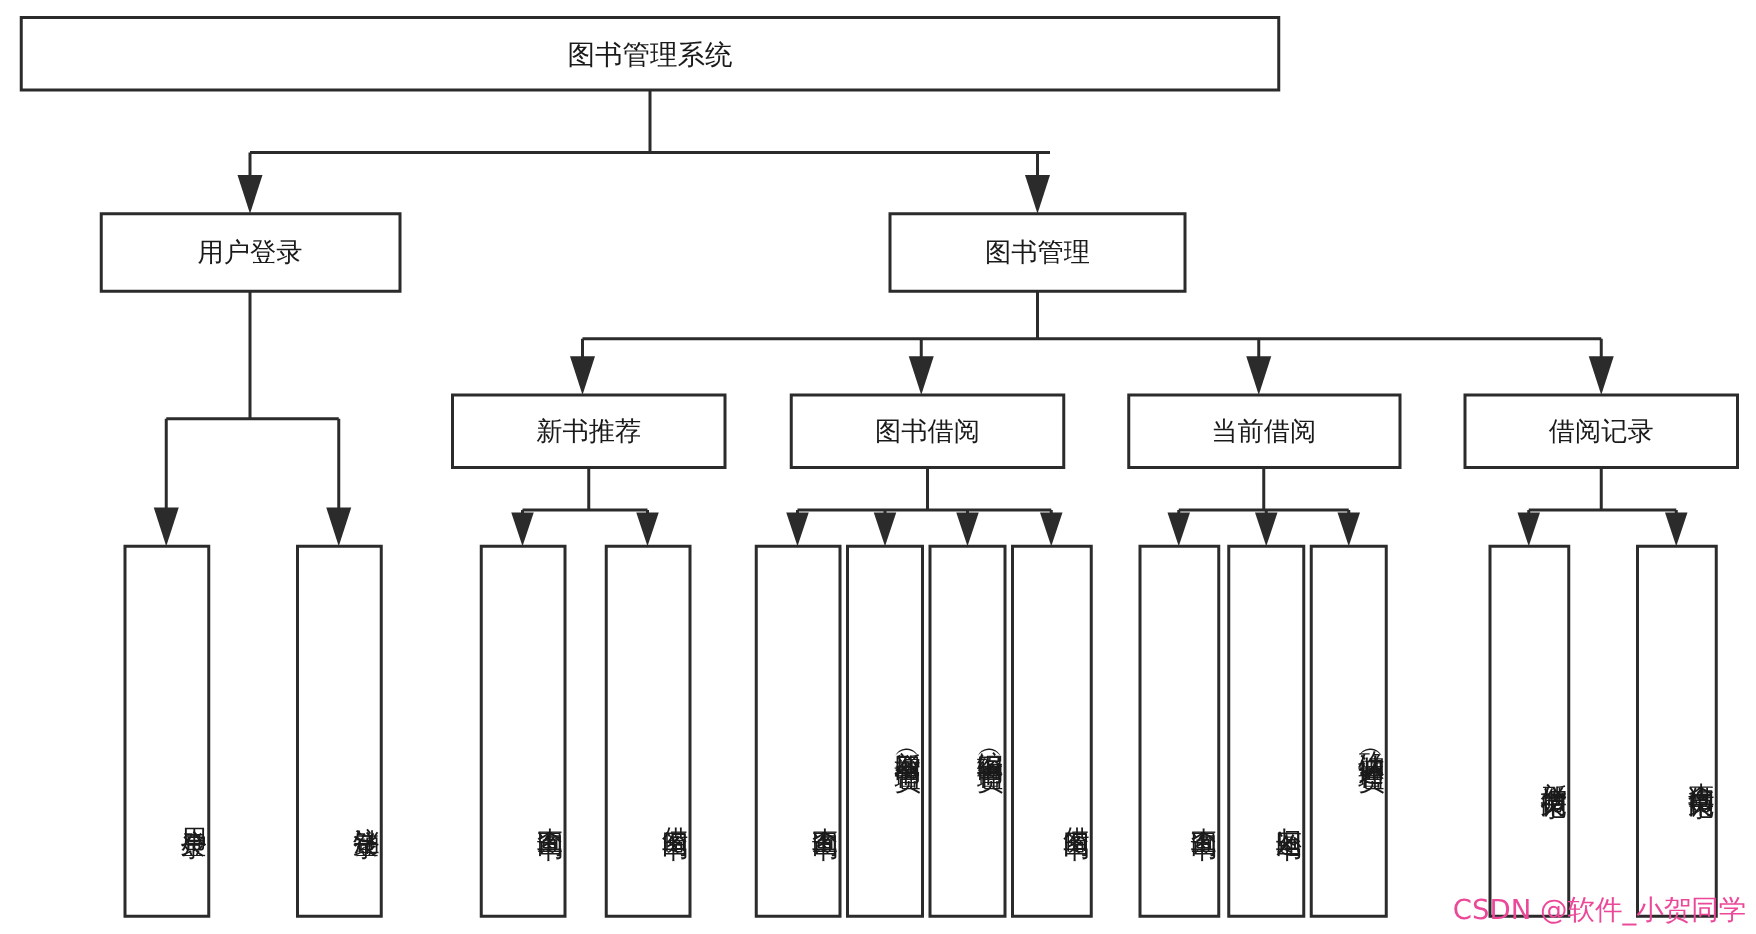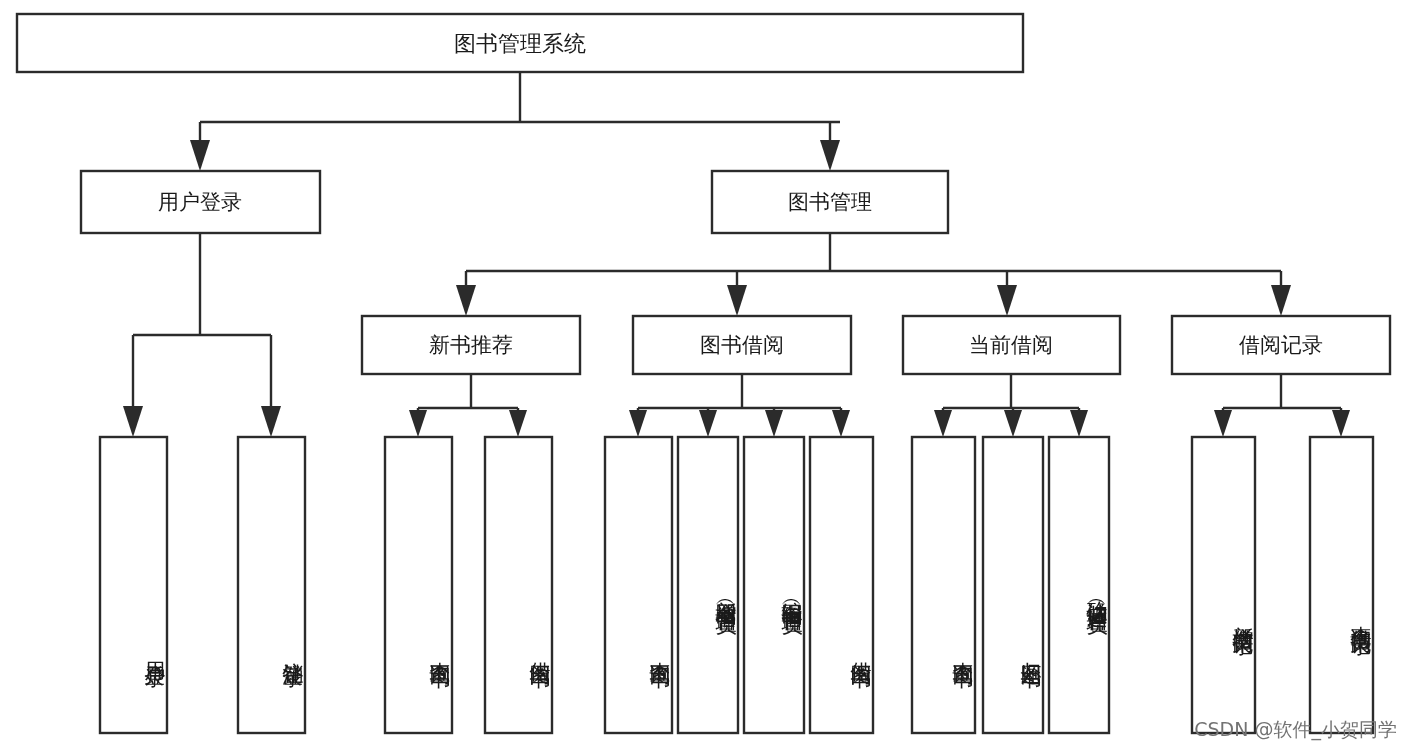--- a/index.html
+++ b/index.html
@@ -70,22 +70,22 @@
     display: flex;
     align-items: flex-start;
     justify-content: center;
     pointer-events: none;
   }
   .watermark {
     position: absolute;
     right: 8px;
     bottom: 4px;
     font-family: "DejaVu Sans", "Liberation Sans", sans-serif;
-    font-size: 19px;
-    color: #737373;
+    font-size: 22px;
+    color: #ec4899;
     white-space: nowrap;
     user-select: none;
   }
 </style>
 </head>
 <body>
 
 <div id="diagram-root">
 
   <svg class="flow" viewBox="0 0 1405 747" xmlns="http://www.w3.org/2000/svg">

